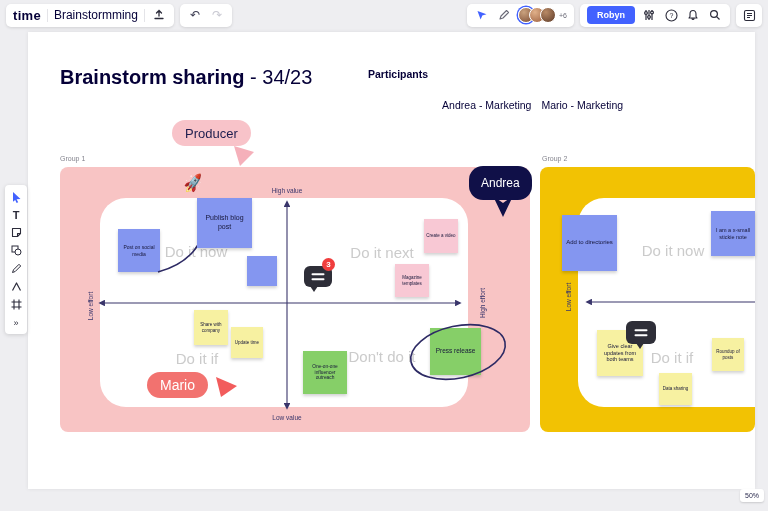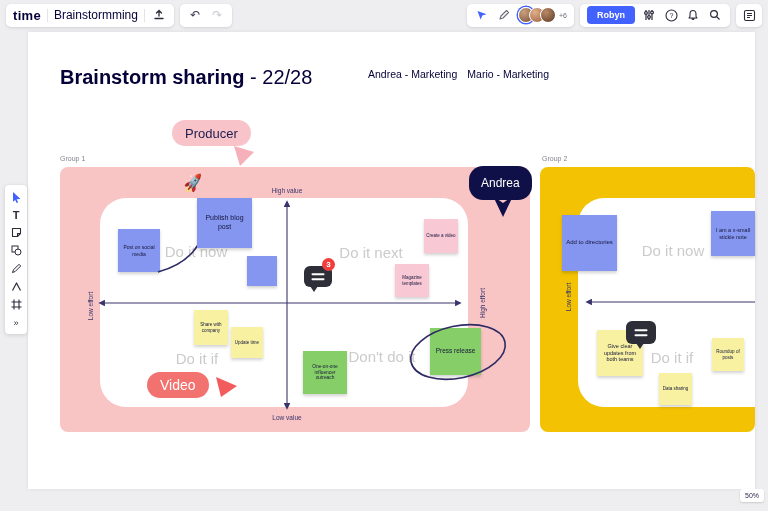--- a/index.html
+++ b/index.html
@@ -32,21 +32,21 @@
   
   .tools { position:absolute; left:5px; top:185px; width:22px; background:#fff; border-radius:4px; box-shadow:0 1px 4px rgba(0,0,0,.15); display:flex; flex-direction:column; align-items:center; padding:5px 0; gap:5px; z-index:40; }
   .tool { width:14px; height:13px; display:flex; align-items:center; justify-content:center; cursor:pointer; font-size:10px; color:#2b2b3a; }
 
   
   .board-heading { position:absolute; left:60px; top:66px; font-size:20px; color:#050038; }
   .board-heading b { font-weight:bold; }
   .participants { position:absolute; left:368px; top:68px; font-size:10.5px; color:#050038; display:flex; gap:14px; }
   .p-label { font-weight:bold; }
   .p-rows { display:flex; flex-direction:column; gap:11px; }
-  .p-row { display:flex; gap:10px; }
+  .p-row { display:flex; gap:10px;margin-top:31px; }
 
   
   .frame-label { position:absolute; font-size:7px; color:#83838d; }
   .frame { position:absolute; border-radius:8px; }
   .frame-g1 { left:60px; top:167px; width:470px; height:265px; background:#f8c4c4; }
   .frame-g2 { left:540px; top:167px; width:215px; height:265px; background:#f2c203; }
   .matrix { position:absolute; background:#fff; }
   .matrix-g1 { left:100px; top:198px; width:368px; height:209px; border-radius:26px; }
   .matrix-g2 { left:578px; top:198px; width:177px; height:209px; border-radius:26px 0 0 26px; }
 
@@ -189,43 +189,44 @@
   <span class="tool">
     <svg width="11" height="11" viewBox="0 0 11 11">
         <path d="M3 0.5 V10.5 M8 0.5 V10.5 M0.5 3 H10.5 M0.5 8 H10.5" stroke="#2b2b3a" stroke-width="1.1"></path>
       </svg>
   </span>
   <span class="tool" style="font-size:9px; color:#2b2b3a;">»</span>
 </div>
 
 <div class="board-heading">
   <b>Brainstorm sharing</b>
-  <span>- 22/28</span>
+  <span>- 34/23</span>
 </div>
 
 <div class="participants">
+  <span class="p-label">Participants</span>
   <span class="p-rows">
     <span class="p-row">
       <span>Andrea - Marketing</span>
       <span>Mario - Marketing</span>
     </span>
   </span>
 </div>
 
 <div class="frame-label" style="left:60px; top:155px;">Group 1</div>
 <div class="frame frame-g1"></div>
 <div class="matrix matrix-g1"></div>
 
 <div class="axis-label" style="left:287px; top:190px;">High value</div>
 <div class="axis-label" style="left:287px; top:417px;">Low value</div>
 <div class="axis-label vert" style="left:90px; top:306px;">Low effort</div>
 <div class="axis-label vert" style="left:482px; top:303px;">High effort</div>
 
 <div class="quad" style="left:196px; top:251px;">Do it now</div>
-<div class="quad" style="left:371px; top:252px;">Do it next</div>
+<div class="quad" style="left:382px; top:252px;">Do it next</div>
 <div class="quad" style="left:197px; top:358px;">Do it if</div>
 <div class="quad" style="left:382px; top:356px;">Don't do it</div>
 
 <div class="sticky st-blue" style="left:197px; top:198px; width:55px; height:50px; font-size:7px; z-index:22;">Publish blog post</div>
 <div class="sticky st-blue" style="left:118px; top:229px; width:42px; height:43px; font-size:5px;">Post on social media</div>
 <div class="sticky st-blue" style="left:247px; top:256px; width:30px; height:30px; font-size:5px;"></div>
 <div class="sticky st-pink" style="left:424px; top:219px; width:34px; height:34px; font-size:4.5px;">Create a video</div>
 <div class="sticky st-pink" style="left:395px; top:264px; width:34px; height:33px; font-size:4.5px;">Magazine templates</div>
 <div class="sticky st-yellow" style="left:194px; top:310px; width:34px; height:35px; font-size:4.5px;">Share with company</div>
 <div class="sticky st-yellow" style="left:231px; top:327px; width:32px; height:31px; font-size:4.5px;">Update time</div>
@@ -260,21 +261,21 @@
 <div class="comment" style="left:626px; top:321px; width:30px; height:23px;">
   <span class="bars">
       <i></i>
       <i></i>
     </span>
   <span class="tail" style="left:10px;"></span>
 </div>
 
 <div class="tag tag-isabelle">Producer</div>
 <div class="tag tag-andrea">Andrea</div>
-<div class="tag tag-mario">Video</div>
+<div class="tag tag-mario">Mario</div>
 
 <svg class="overlay" viewBox="0 0 768 511">
   <defs>
     <marker id="arr" viewBox="0 0 8 8" refX="6" refY="4" markerWidth="6" markerHeight="6" orient="auto-start-reverse">
       <path d="M0,0 L8,4 L0,8 Z" fill="#39356b"></path>
     </marker>
   </defs>
 
   <line x1="287" y1="202" x2="287" y2="408" stroke="#39356b" stroke-width="1.1" marker-start="url(#arr)" marker-end="url(#arr)"></line>
   <line x1="100" y1="303" x2="460" y2="303" stroke="#39356b" stroke-width="1.1" marker-start="url(#arr)" marker-end="url(#arr)"></line>

